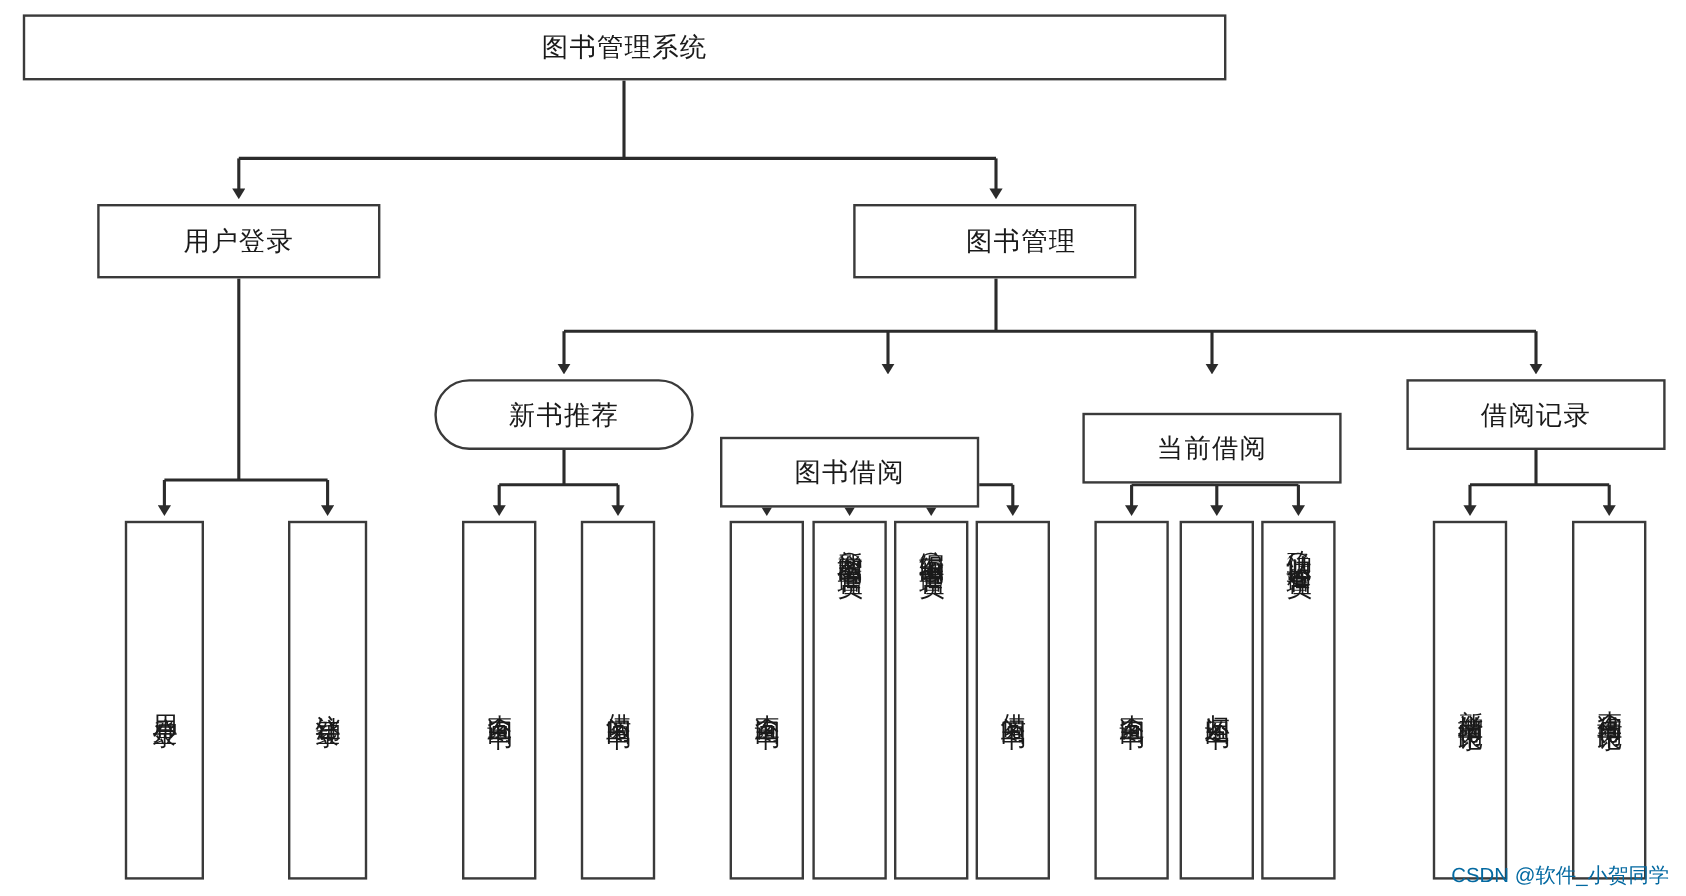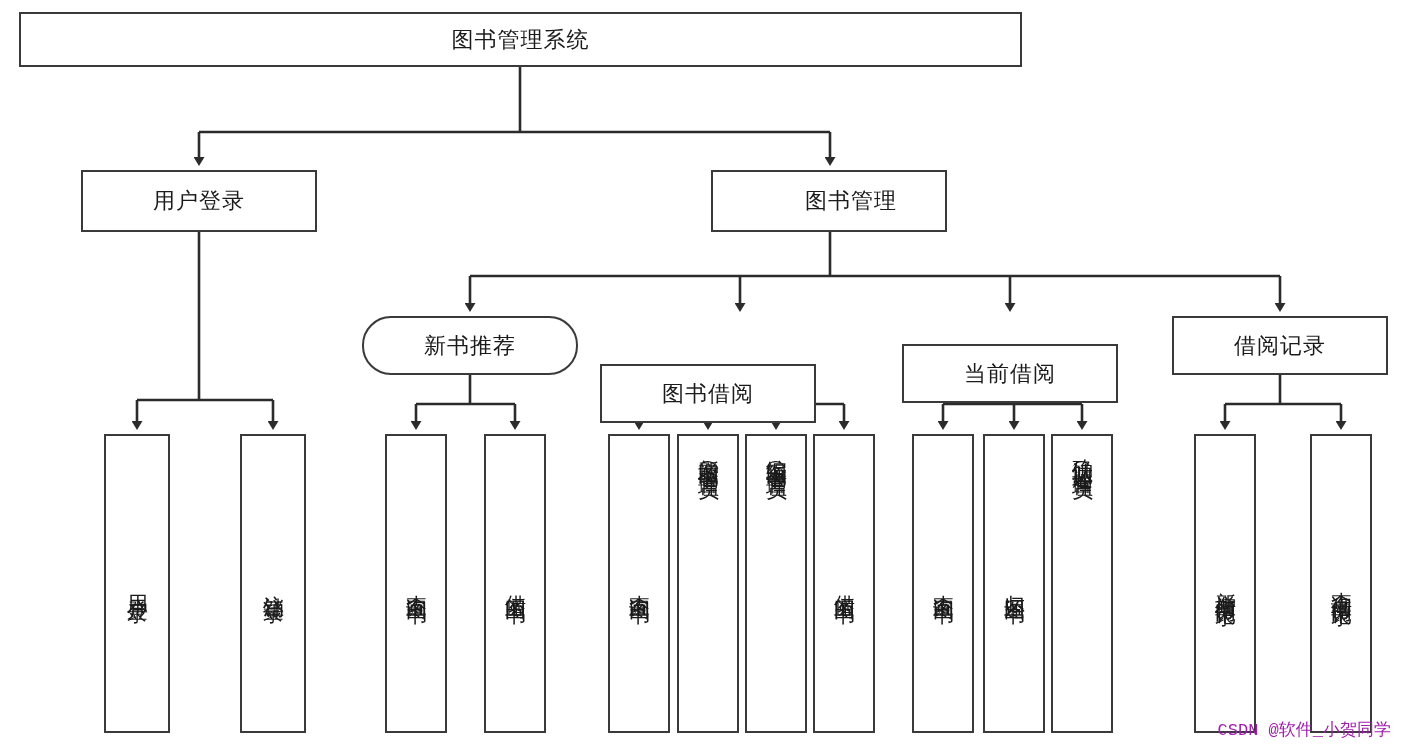--- a/index.html
+++ b/index.html
@@ -50,22 +50,22 @@
     top: 0;
     width: 1405px;
     height: 747px;
     pointer-events: none;
   }
   .watermark {
     position: absolute;
     right: 14px;
     bottom: 6px;
     font-size: 17px;
-    color: #a21caf;
-    font-family: Liberation Mono, monospace;
+    color: #0369a1;
+    font-family: Liberation Sans, sans-serif;
     white-space: nowrap;
   }
 </style>
 </head>
 <body>
 
 <div id="canvas">
 
   <svg class="edges" viewBox="0 0 1405 747" xmlns="http://www.w3.org/2000/svg">
     <defs>

